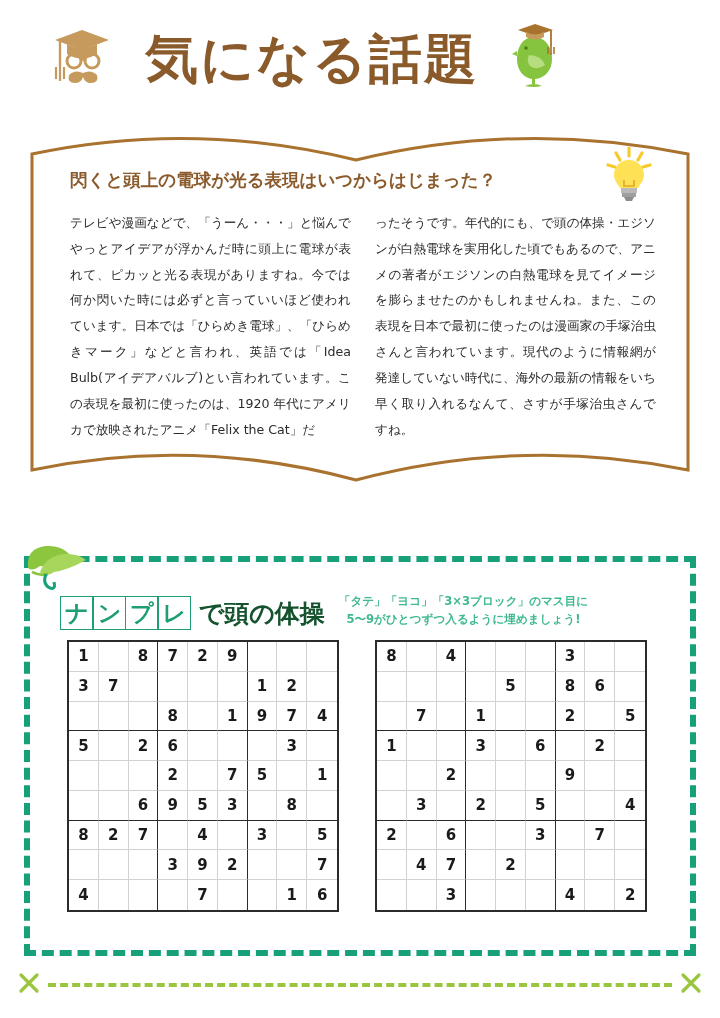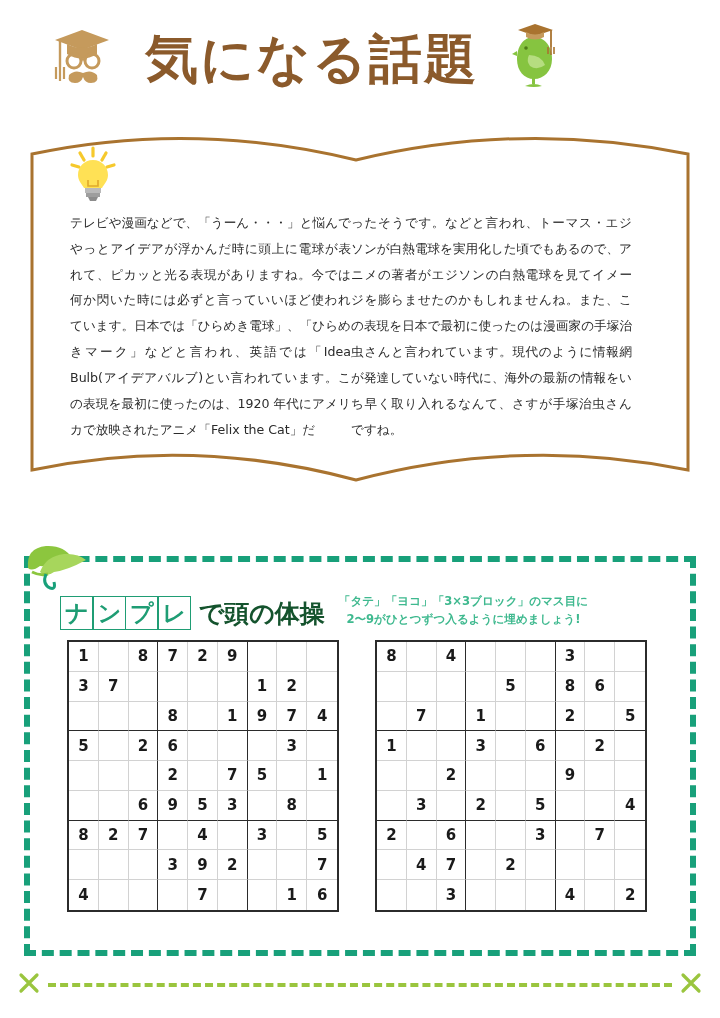--- a/index.html
+++ b/index.html
@@ -34,21 +34,21 @@
     position:absolute;left:48px;top:40px;width:590px;height:46px;
     display:flex;align-items:center;justify-content:space-between;
   }
   #article-headline{
     font-size:17.5px;font-weight:bold;color:#8b5a2b;
     letter-spacing:0px;white-space:nowrap;line-height:1.1;
   }
   #bulb-wrap{margin-right:8px;margin-top:-10px;}
   #article-columns{
     position:absolute;left:48px;top:92px;width:586px;height:262px;
-    display:flex;
+    display:flex;gap:24px;
   }
   .article-col{
     width:281px;
     font-size:12.6px;line-height:2.05;color:#2b2b2b;
     text-align:justify;
     font-family:"DejaVu Sans","Liberation Sans",sans-serif;
   }
 
   
   #sudoku-section{
@@ -162,20 +162,21 @@
   <svg id="book-frame" viewBox="0 0 676 400" preserveAspectRatio="none">
     <path d="M10,36
              Q170,2 334,42
              Q500,2 666,36
              L666,352
              Q500,318 334,362
              Q170,318 10,352 Z" fill="#ffffff" stroke="#a9732f" stroke-width="3"></path>
   </svg>
 
   <div id="article-head">
+    <span id="article-headline">閃くと頭上の電球が光る表現はいつからはじまった？</span>
     <span id="bulb-wrap">
       <svg width="46" height="56" viewBox="0 0 46 56">
 
         <path d="M23,2 L23,10" stroke="#f6c92c" stroke-width="3.2" stroke-linecap="round"></path>
         <path d="M10,7 L14,14" stroke="#f6c92c" stroke-width="3.2" stroke-linecap="round"></path>
         <path d="M36,7 L32,14" stroke="#f6c92c" stroke-width="3.2" stroke-linecap="round"></path>
         <path d="M2,19 L9,21" stroke="#f6c92c" stroke-width="3.2" stroke-linecap="round"></path>
         <path d="M44,19 L37,21" stroke="#f6c92c" stroke-width="3.2" stroke-linecap="round"></path>
 
         <path d="M23,14 C32,14 38,21 38,29 C38,35 34,38 32,42 L14,42 C12,38 8,35 8,29 C8,21 14,14 23,14 Z" fill="#ffe155"></path>
@@ -184,21 +185,21 @@
 
         <rect x="15" y="42" width="16" height="5" fill="#b9b9b9"></rect>
         <rect x="16" y="47" width="14" height="4" fill="#9e9e9e"></rect>
         <path d="M18,51 L28,51 L26,55 L20,55 Z" fill="#8c8c8c"></path>
       </svg>
     </span>
   </div>
 
   <div id="article-columns">
     <div class="article-col">テレビや漫画などで、「うーん・・・」と悩んでやっとアイデアが浮かんだ時に頭上に電球が表れて、ピカッと光る表現がありますね。今では何か閃いた時には必ずと言っていいほど使われています。日本では「ひらめき電球」、「ひらめきマーク」などと言われ、英語では「Idea Bulb(アイデアバルブ)とい言われています。この表現を最初に使ったのは、1920 年代にアメリカで放映されたアニメ「Felix the Cat」だ</div>
-    <div class="article-col">ったそうです。などと言われ、トーマス・エジソンが白熱電球を実用化した頃でもあるので、アニメの著者がエジソンの白熱電球を見てイメージを膨らませたのかもしれませんね。また、この表現を日本で最初に使ったのは漫画家の手塚治虫さんと言われています。現代のように情報網が発達していない時代に、海外の最新の情報をいち早く取り入れるなんて、さすが手塚治虫さんですね。</div>
+    <div class="article-col">ったそうです。年代的にも、で頭の体操・エジソンが白熱電球を実用化した頃でもあるので、アニメの著者がエジソンの白熱電球を見てイメージを膨らませたのかもしれませんね。また、この表現を日本で最初に使ったのは漫画家の手塚治虫さんと言われています。現代のように情報網が発達していない時代に、海外の最新の情報をいち早く取り入れるなんて、さすが手塚治虫さんですね。</div>
   </div>
 </div>
 
 <div id="sudoku-section">
   <div id="dashed-frame"></div>
 
   <span id="sprout-icon">
     <svg width="76" height="62" viewBox="0 0 76 62">
       <path d="M8,30 Q6,10 26,8 Q44,7 52,20 Q34,30 20,28 Q12,34 8,30 Z" fill="#8cc63e"></path>
       <path d="M20,34 Q26,18 44,16 Q58,15 66,22 Q48,32 34,34 Q26,40 20,34 Z" fill="#a7d65c"></path>
@@ -210,21 +211,21 @@
   <div id="sudoku-head">
     <div id="nanpure-title">
       <span class="np-cell">ナ</span>
       <span class="np-cell">ン</span>
       <span class="np-cell">プ</span>
       <span class="np-cell">レ</span>
       <span id="nanpure-suffix">で頭の体操</span>
     </div>
     <div id="sudoku-instructions">
       <div>「タテ」「ヨコ」「3×3ブロック」のマス目に</div>
-      <div>2〜9がひとつずつ入るように埋めましょう!</div>
+      <div>5〜9がひとつずつ入るように埋めましょう!</div>
     </div>
   </div>
 
   <div id="grids-row">
     <div class="sudoku-grid" id="grid-left">
         <div class="sud-cell">1</div>
         <div class="sud-cell"></div>
         <div class="sud-cell br">8</div>
         <div class="sud-cell">7</div>
         <div class="sud-cell">2</div>

